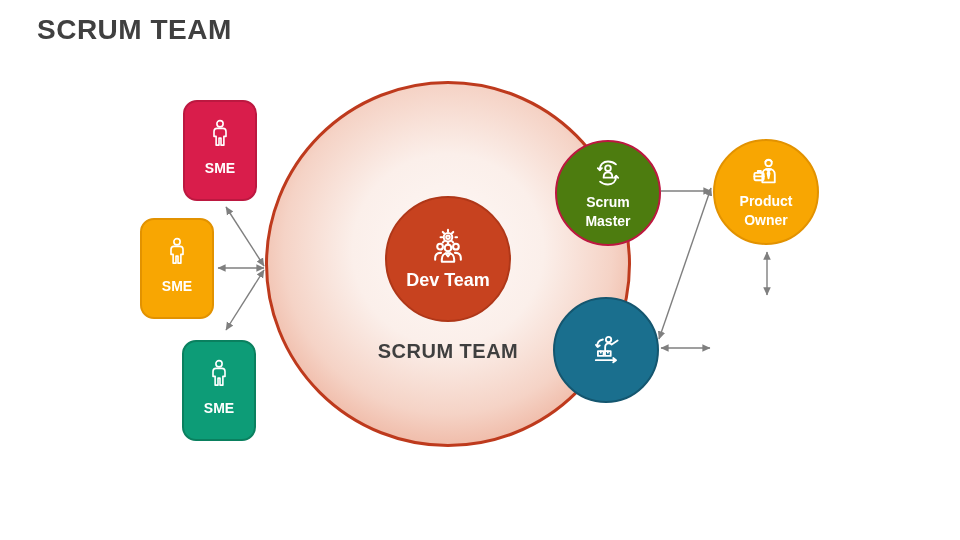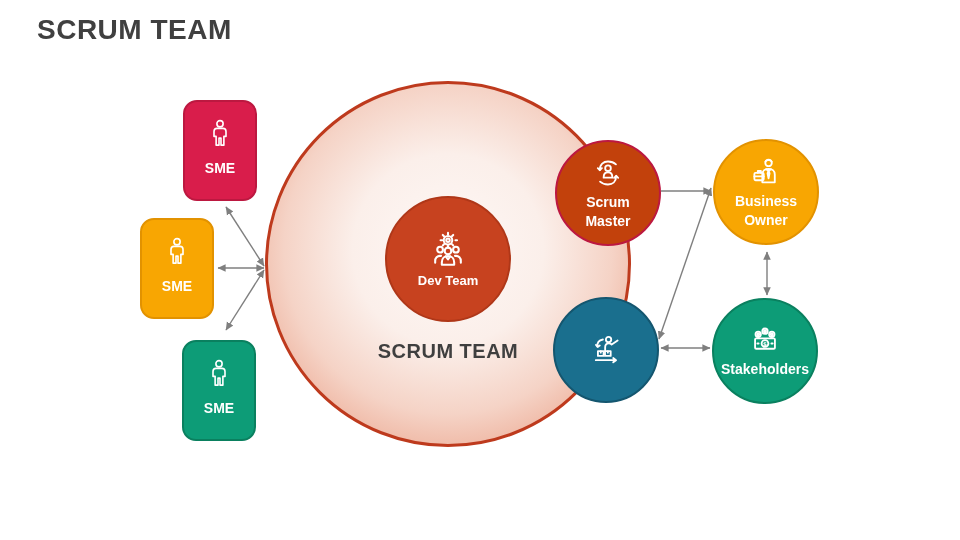--- a/index.html
+++ b/index.html
@@ -35,39 +35,39 @@
     position:absolute;display:flex;flex-direction:column;align-items:center;
     color:#ffffff;font-weight:700;text-align:center;box-sizing:border-box;
   }
   .node .icon{display:block;line-height:0;}
   .node svg{stroke:#ffffff;fill:none;stroke-width:1.3;stroke-linecap:round;stroke-linejoin:round;}
 
   
   .dev-circle{
     left:385px;top:196px;width:126px;height:126px;border-radius:50%;
     background:#C7421F;border:2px solid #AF3718;
-    justify-content:center;gap:4px;font-size:13px;
+    justify-content:center;gap:4px;font-size:18px;
   }
 
   
   .sme{
     width:74px;height:101px;border-radius:14px;
     padding-top:16px;gap:12px;font-size:14px;
   }
   .sme-top{left:183px;top:100px;background:#D91D4B;border:2px solid #BC1840;}
   .sme-mid{left:140px;top:218px;background:#F8A602;border:2px solid #E29200;}
   .sme-bot{left:182px;top:340px;background:#0D9C77;border:2px solid #0A805F;}
 
   
   .role{
     width:106px;height:106px;border-radius:50%;
     justify-content:center;gap:3px;font-size:14px;line-height:1.3;
     padding:6px;
   }
-  .role-scrum-master{left:555px;top:140px;background:#c2410c;border:2px solid #BC1840;}
+  .role-scrum-master{left:555px;top:140px;background:#4d7c0f;border:2px solid #BC1840;}
   .role-business-owner{left:713px;top:139px;background:#F8A602;border:2px solid #E29200;}
   .role-product-owner{left:553px;top:297px;background:#1A6F8E;border:2px solid #14566F;}
   .role-stakeholders{left:712px;top:298px;background:#0D9C77;border:2px solid #0A805F;}
 </style>
 </head>
 <body>
 
 <div class="slide">
 
   <h1 class="title">SCRUM TEAM</h1>
@@ -159,49 +159,32 @@
       <svg width="34" height="34" viewBox="0 0 24 24">
         <circle cx="13.8" cy="5.6" r="2.3"></circle>
         <path d="M11.6,4.7 c0.5,-1.4 3.9,-1.4 4.4,0"></path>
         <path d="M9.4,19.3 v-5.6 c0,-2.3 1.7,-3.8 4,-3.8 h0.8 c2.3,0 4,1.5 4,3.8 v5.6 z"></path>
         <path d="M12.2,10 l1.6,1.5 l1.6,-1.5"></path>
         <path d="M13.8,11.5 l0.7,1.4 l-0.7,3.6 l-0.7,-3.6 z"></path>
         <rect x="3.8" y="12.6" width="6.6" height="5.2" rx="0.8"></rect>
         <path d="M6.2,12.6 v-1.3 h2.2 v1.3 M3.8,15.1 h6.6"></path>
       </svg>
     </span>
-    <span>Business Owner</span>
+    <span>Product Owner</span>
   </div>
 
   <div class="node role role-product-owner">
     <span class="icon">
       <svg width="34" height="34" viewBox="0 0 24 24">
         <circle cx="13.8" cy="4.6" r="1.9"></circle>
         <path d="M11.4,12.6 V10 c0,-1.7 1.1,-2.7 2.6,-2.7 c0.8,0 1.5,0.3 2,0.8 L20.2,5.3"></path>
         <path d="M9.8,4.6 C6.9,5 5.6,6.9 6,9.6"></path>
         <path d="M4.9,8.4 l1.2,1.4 l1.5,-1"></path>
         <rect x="6.3" y="12.8" width="4" height="3.4"></rect>
         <rect x="11.3" y="12.8" width="4" height="3.4"></rect>
         <path d="M8.3,12.8 v1.1 M13.3,12.8 v1.1"></path>
         <path d="M4.8,19.2 h14.2 M17.1,17.7 l2,1.5 l-2,1.5"></path>
       </svg>
     </span>
   </div>
 
-  <div class="node role role-stakeholders">
-    <span class="icon">
-      <svg width="34" height="34" viewBox="0 0 24 24">
-        <circle cx="7.2" cy="8" r="1.9"></circle>
-          <circle cx="7.2" cy="8" r="0.75"></circle>
-        <circle cx="12" cy="5.8" r="1.9"></circle>
-          <circle cx="12" cy="5.8" r="0.75"></circle>
-        <circle cx="16.8" cy="8" r="1.9"></circle>
-          <circle cx="16.8" cy="8" r="0.75"></circle>
-        <rect x="5" y="10.8" width="14" height="7.4" rx="0.8"></rect>
-        <circle cx="12" cy="14.5" r="2.4"></circle>
-        <path d="M6.6,14.5 h0.9 M16.5,14.5 h0.9"></path>
-        <text x="12" y="15.9" font-size="4" text-anchor="middle" fill="#ffffff" stroke="none" font-family="DejaVu Sans, sans-serif">$</text>
-      </svg>
-    </span>
-    <span>Stakeholders</span>
-  </div>
 
 </div>
 
 </body></html>

